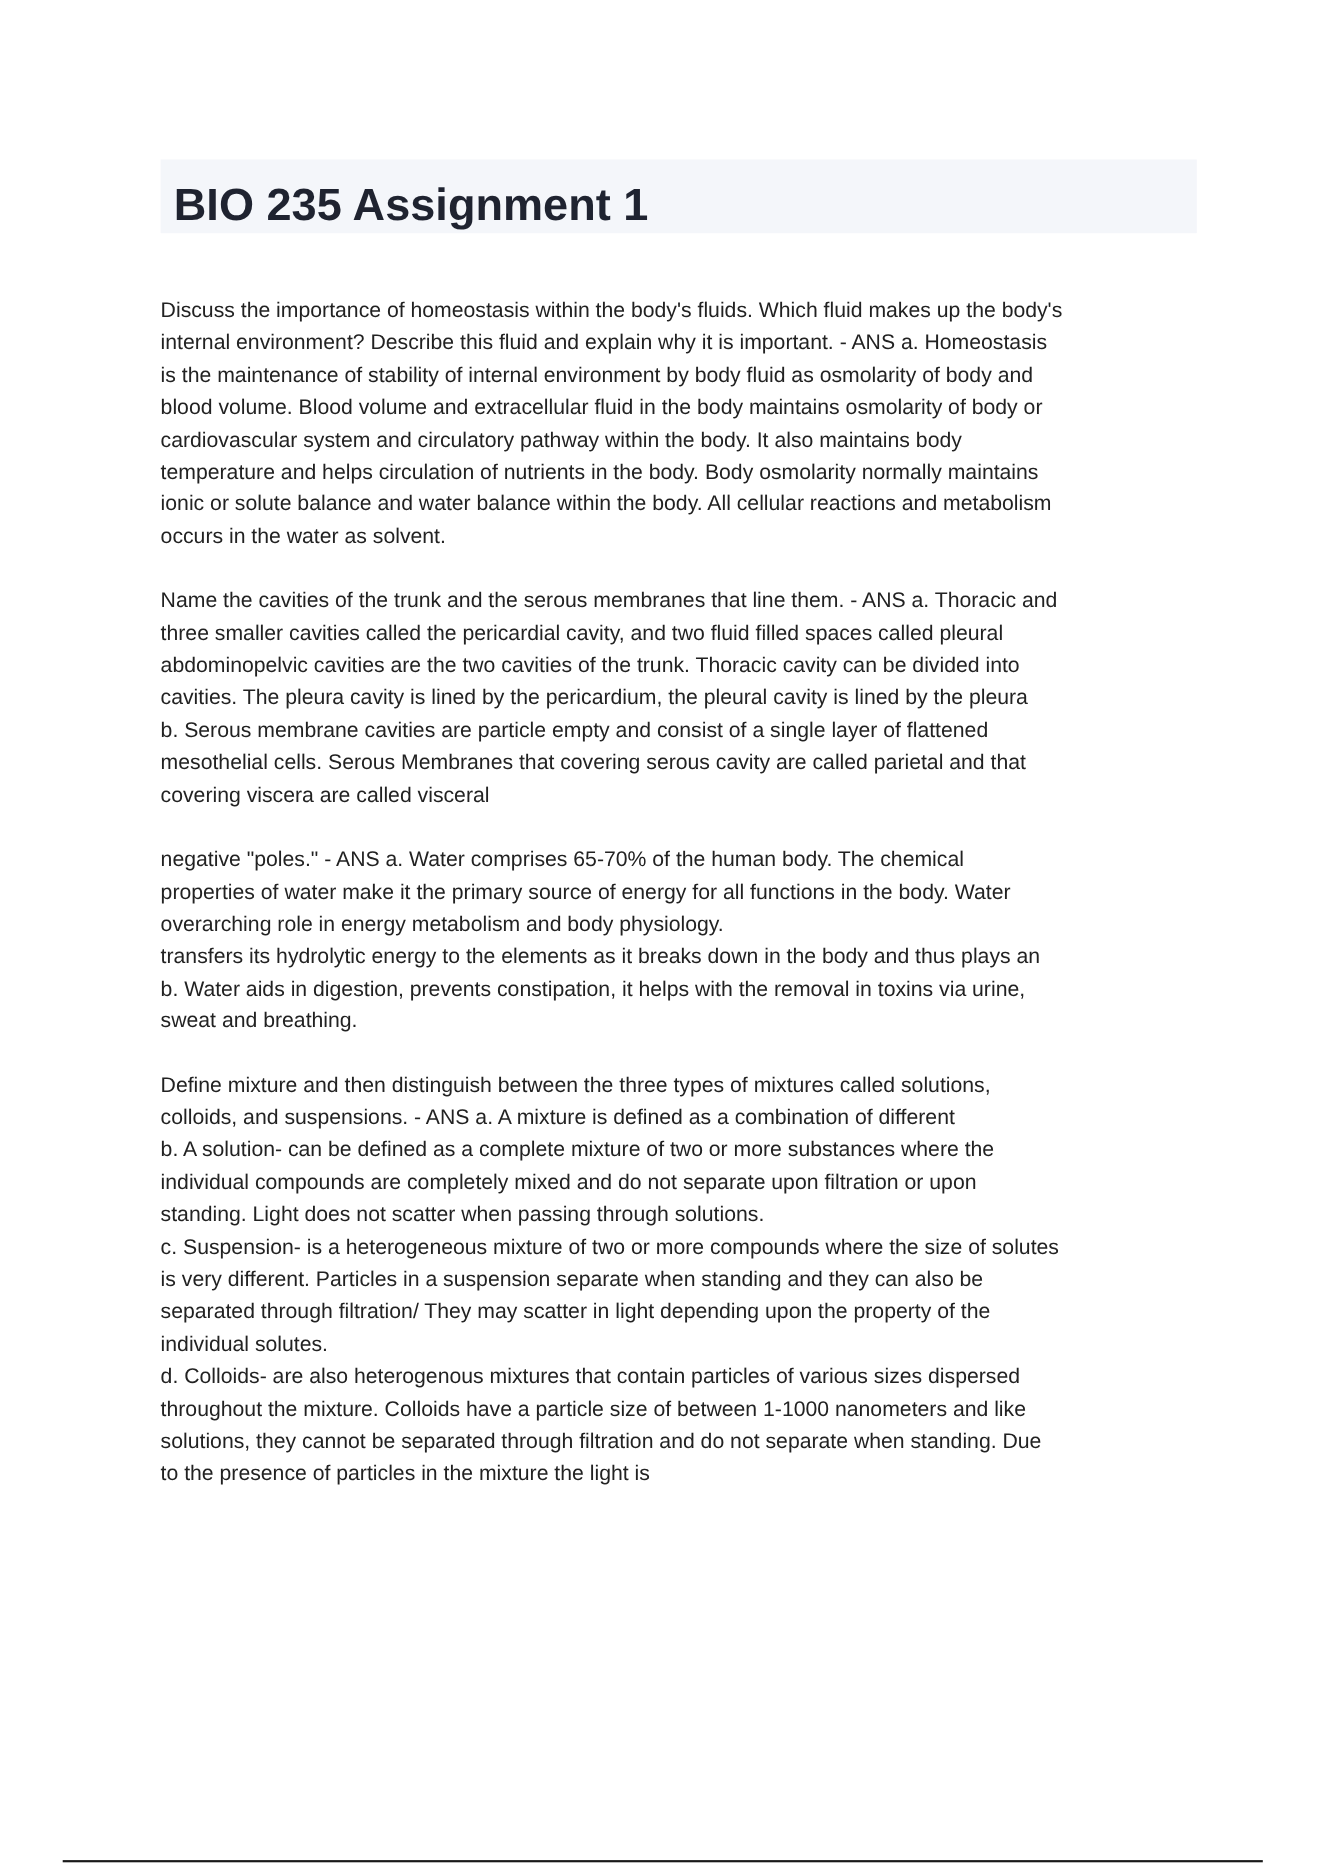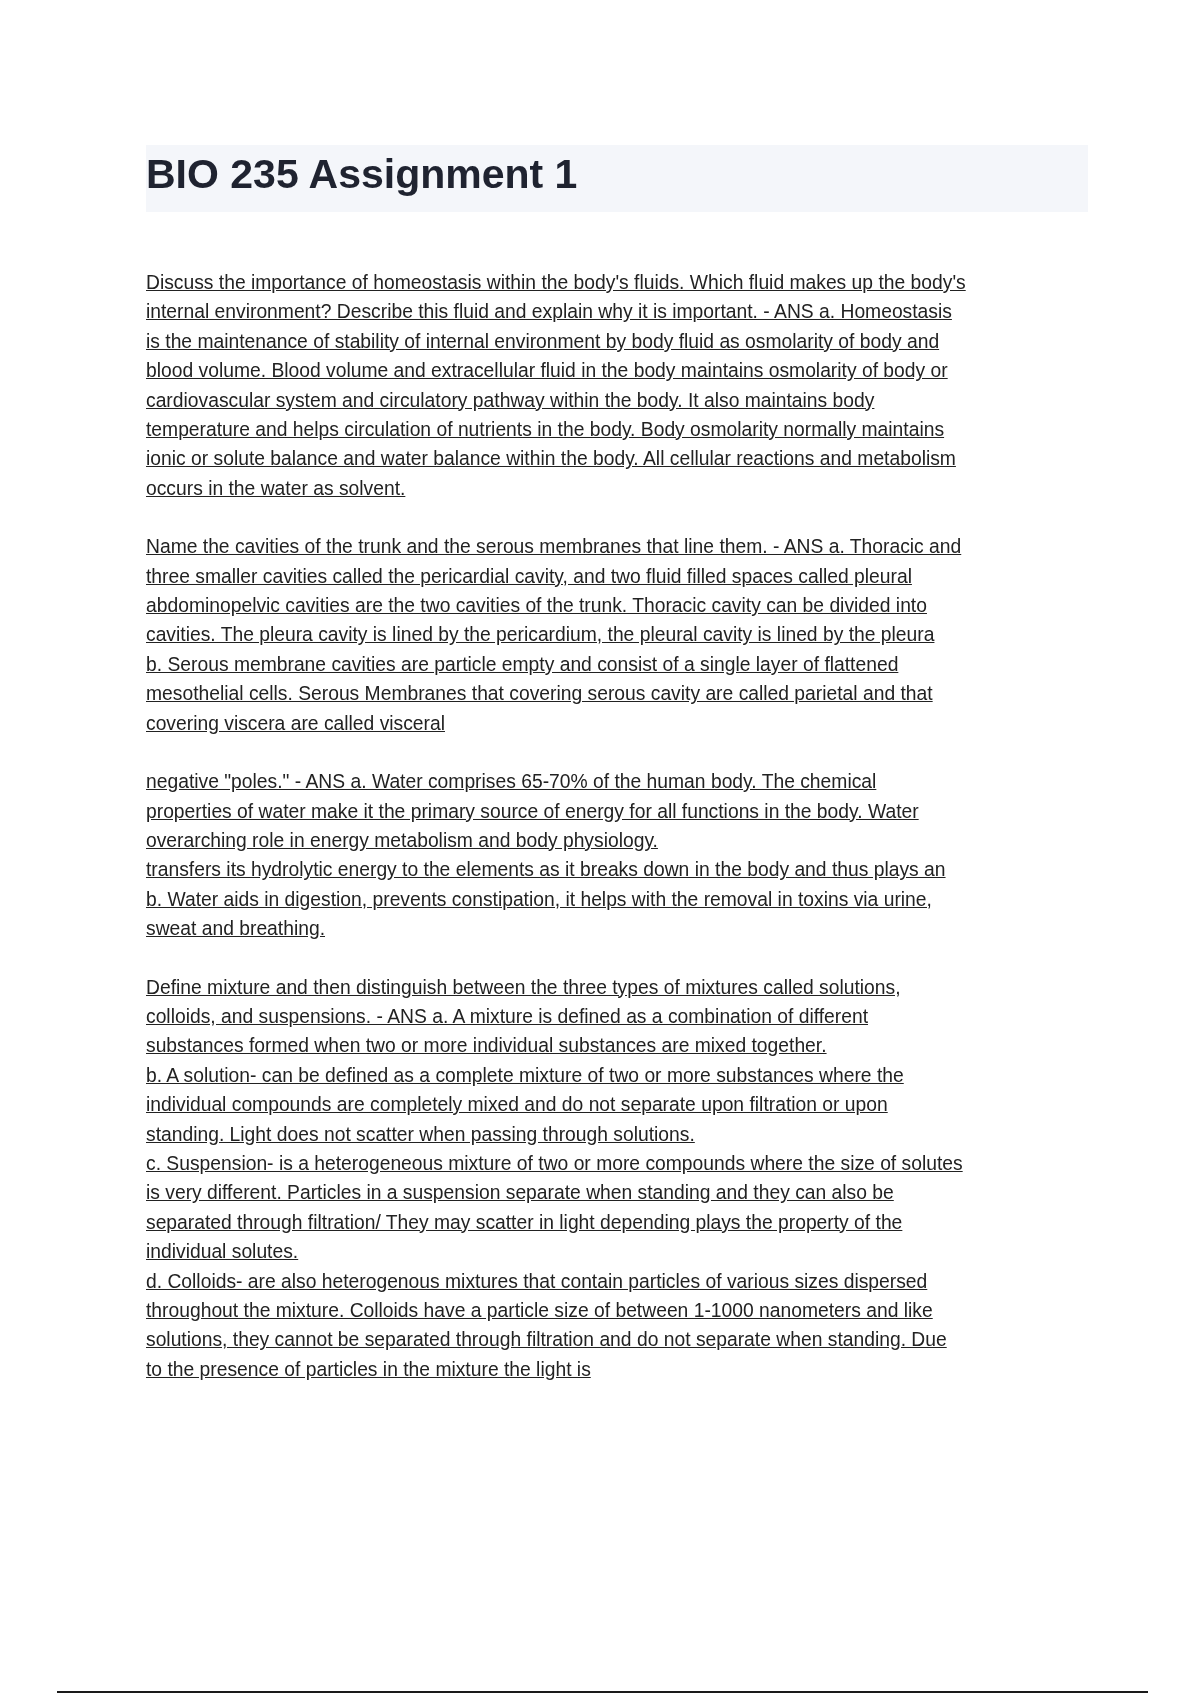--- a/index.html
+++ b/index.html
@@ -20,21 +20,21 @@
       left: 146px;
       top: 145px;
       width: 942px;
       height: 67px;
       background: #f4f6fa;
     }
     .title {
       position: absolute;
       left: 146px;
       top: 146px;
-      margin: 0;
+      margin: 12px;
       font-family: "Liberation Sans", sans-serif;
       font-weight: 700;
       font-size: 41px;
       line-height: 56px;
       color: #1f2330;
       letter-spacing: 0px;
     }
     .content {
       position: absolute;
       left: 146px;
@@ -43,21 +43,20 @@
     }
     .qa {
       margin: 0 0 29px 0;
     }
     .line {
       display: block;
       font-size: 19.3px;
       line-height: 29.4px;
       white-space: nowrap;
       color: #222222;
-      text-decoration: underline;
     }
     .footer-rule {
       position: absolute;
       left: 57px;
       top: 1691px;
       width: 1091px;
       height: 2px;
       background: #1a1a1a;
     }
   </style>
@@ -95,27 +94,26 @@
     <span class="line">properties of water make it the primary source of energy for all functions in the body. Water</span>
     <span class="line">overarching role in energy metabolism and body physiology.</span>
     <span class="line">transfers its hydrolytic energy to the elements as it breaks down in the body and thus plays an</span>
     <span class="line">b. Water aids in digestion, prevents constipation, it helps with the removal in toxins via urine,</span>
     <span class="line">sweat and breathing.</span>
   </div>
 
   <div class="qa">
     <span class="line">Define mixture and then distinguish between the three types of mixtures called solutions,</span>
     <span class="line">colloids, and suspensions. - ANS a. A mixture is defined as a combination of different</span>
-    <span class="line">substances formed when two or more individual substances are mixed together.</span>
     <span class="line">b. A solution- can be defined as a complete mixture of two or more substances where the</span>
     <span class="line">individual compounds are completely mixed and do not separate upon filtration or upon</span>
     <span class="line">standing. Light does not scatter when passing through solutions.</span>
     <span class="line">c. Suspension- is a heterogeneous mixture of two or more compounds where the size of solutes</span>
     <span class="line">is very different. Particles in a suspension separate when standing and they can also be</span>
-    <span class="line">separated through filtration/ They may scatter in light depending plays the property of the</span>
+    <span class="line">separated through filtration/ They may scatter in light depending upon the property of the</span>
     <span class="line">individual solutes.</span>
     <span class="line">d. Colloids- are also heterogenous mixtures that contain particles of various sizes dispersed</span>
     <span class="line">throughout the mixture. Colloids have a particle size of between 1-1000 nanometers and like</span>
     <span class="line">solutions, they cannot be separated through filtration and do not separate when standing. Due</span>
     <span class="line">to the presence of particles in the mixture the light is</span>
   </div>
 
 </div>
 
 <div class="footer-rule"></div>

